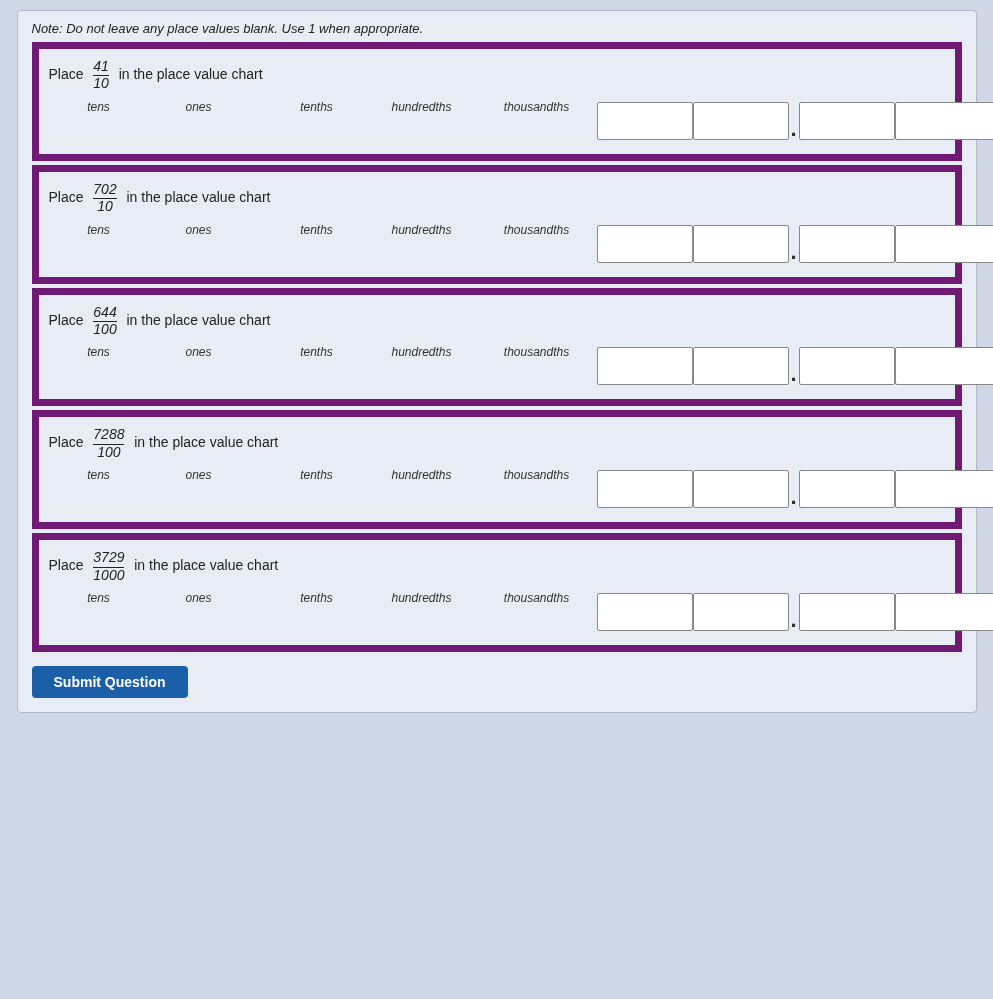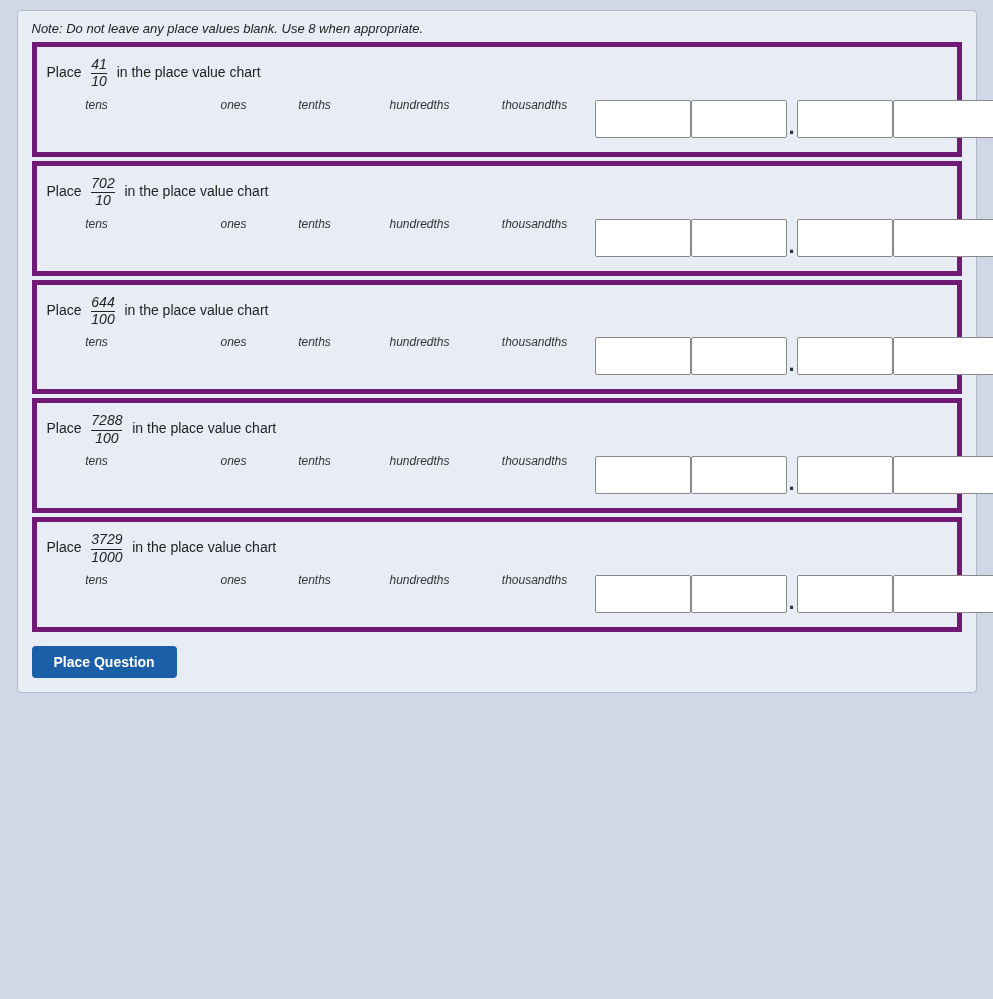--- a/index.html
+++ b/index.html
@@ -22,21 +22,21 @@
     .top-note {
       font-size: 13px;
       font-style: italic;
       color: #222;
       margin-bottom: 6px;
       font-weight: 500;
     }
     .section-row {
       display: flex;
       flex-direction: row;
-      border: 5px solid #701a75;
+      border: 7px solid #701a75;
       background: #e8edf5;
       margin-bottom: 4px;
     }
     .left-part {
       flex: 1;
       padding: 10px 10px 12px 10px;
       border-right: 1px solid #b0b8c8;
     }
     .right-part {
       width: 220px;
@@ -142,30 +142,30 @@
     .col-hundredths { width: 110px; }
     .col-thousandths { width: 120px; }
 
     .chart-input.col-tens { width: 96px; }
     .chart-input.col-ones { width: 96px; }
     .chart-input.col-tenths { width: 96px; }
     .chart-input.col-hundredths { width: 106px; }
     .chart-input.col-thousandths { width: 116px; }
 
     .header-tens { width: 100px; }
-    .header-ones { width: 100px; align-items: flex-end; }
+    .header-ones { width: 100px; }
     .header-tenths { width: 100px; }
     .header-hundredths { width: 110px; }
     .header-thousandths { width: 120px; }
   </style>
 </head>
 <body>
 
 <div class="main-container">
-  <div class="top-note">Note: Do not leave any place values blank. Use 8 when appropriate.</div>
+  <div class="top-note">Note: Do not leave any place values blank. Use 1 when appropriate.</div>
 
   
   <div class="section-row">
     <div class="left-part">
       <div class="place-label">
         Place&nbsp;
         <span class="fraction">
           <span class="num">41</span>
           <span class="den">10</span>
         </span>
@@ -374,14 +374,14 @@
           <input class="chart-input col-ones" type="text" style="">
           <span class="decimal-point">.</span>
           <input class="chart-input col-tenths" type="text" style="">
           <input class="chart-input col-hundredths" type="text" style="">
           <input class="chart-input col-thousandths" type="text" style="">
         </div>
       </div>
     </div>
   </div>
 
-  <button class="submit-btn">Place Question</button>
+  <button class="submit-btn">Submit Question</button>
 </div>
 
 </body></html>

